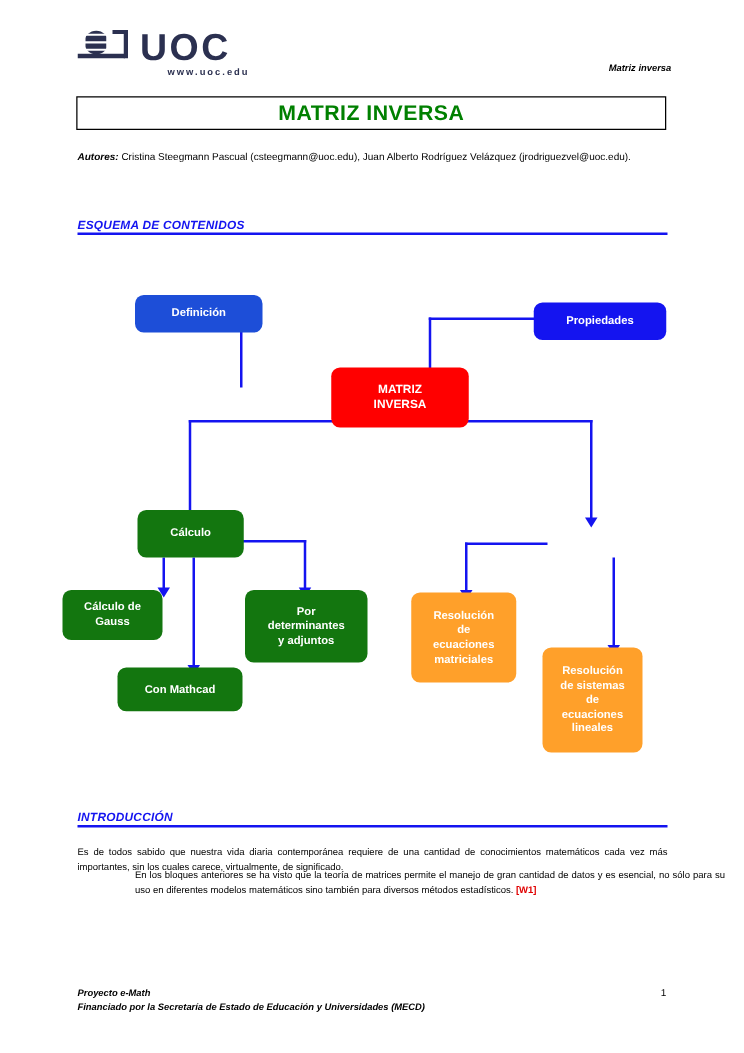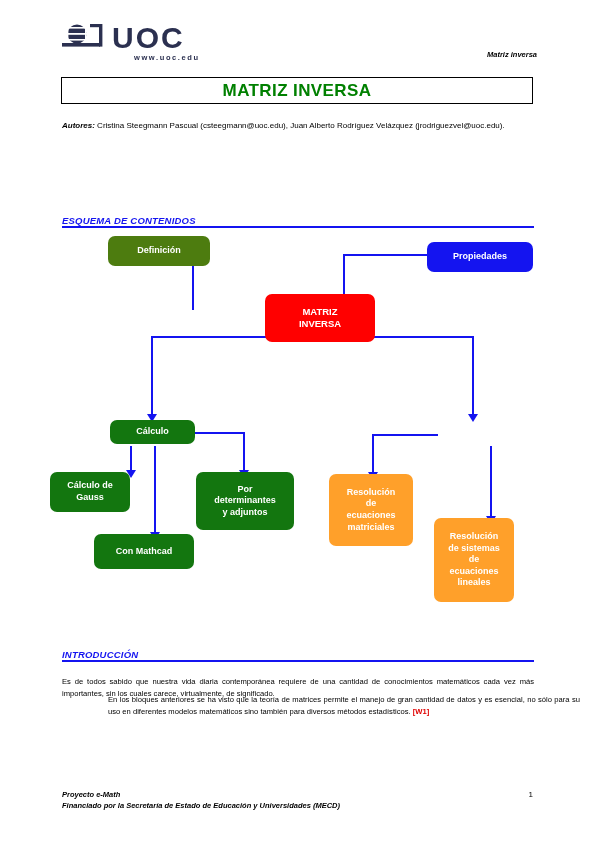--- a/index.html
+++ b/index.html
@@ -41,32 +41,32 @@
 
   
   .section-head{
     position:absolute;left:62px;width:472px;height:16px;
     border-bottom:2px solid #1414f0;
   }
   .section-head span{
     font-size:9.5px;font-weight:bold;font-style:italic;color:#1414f0;
     letter-spacing:.2px;
   }
-  #sec-esquema{top:170px;margin-top:40px;}
+  #sec-esquema{top:170px;}
   #sec-intro{top:644px;}
 
   
   .diagram{position:absolute;left:0;top:222px;width:595px;height:400px;}
   .nodebox{
     position:absolute;box-sizing:border-box;border-radius:7px;
     display:flex;align-items:center;justify-content:center;text-align:center;
     color:#ffffff;font-weight:bold;font-size:9px;line-height:1.28;
     padding:2px 4px;
   }
-  .n-def{background:#4d7c0f;}
+  .n-def{background:#1d4ed8;}
   .n-prop{background:#1414f0;}
   .n-matriz{background:#ff0000;font-size:9.5px;}
   .n-green{background:#13760f;}
   .n-orange{background:#ffa02a;}
 
   .conn{position:absolute;background:#1414f0;}
   .h{height:2px;}
   .v{width:2px;}
   .arrow{position:absolute;width:0;height:0;}
   .a-down{border-left:5px solid transparent;border-right:5px solid transparent;border-top:8px solid #1414f0;}
@@ -164,21 +164,21 @@
     <div class="conn v" style="left:490px;top:224px;height:74px;"></div>
     <div class="arrow a-down" style="left:486px;top:294px;"></div>
 
     <div class="nodebox n-def" style="left:108px;top:14px;width:102px;height:30px;">Definición</div>
 
     <div class="nodebox n-prop" style="left:427px;top:20px;width:106px;height:30px;">Propiedades</div>
 
     <div class="nodebox n-matriz" style="left:265px;top:72px;width:110px;height:48px;white-space:pre-line;">MATRIZ
 INVERSA</div>
 
-    <div class="nodebox n-green" style="left:110px;top:198px;width:85px;height:24px;">Cálculo</div>
+    <div class="nodebox n-green" style="left:110px;top:186px;width:85px;height:38px;">Cálculo</div>
 
 
     <div class="nodebox n-green" style="left:50px;top:250px;width:80px;height:40px;white-space:pre-line;">Cálculo de
 Gauss</div>
 
     <div class="nodebox n-green" style="left:94px;top:312px;width:100px;height:35px;">Con Mathcad</div>
 
     <div class="nodebox n-green" style="left:196px;top:250px;width:98px;height:58px;white-space:pre-line;">Por
 determinantes
 y adjuntos</div>

